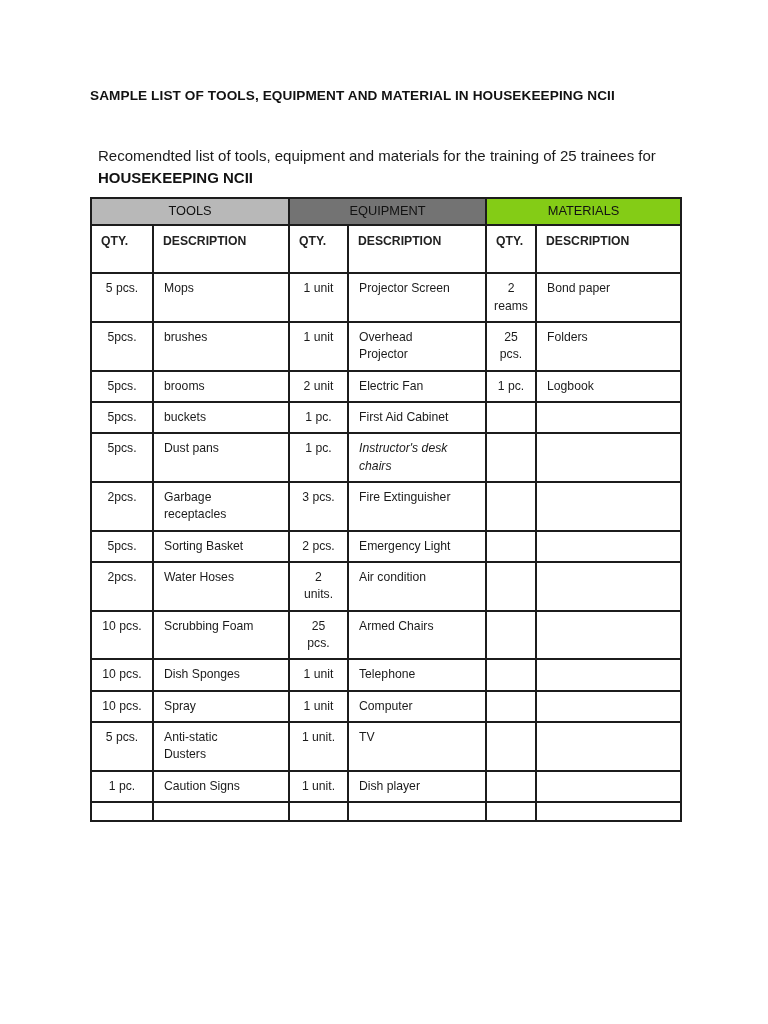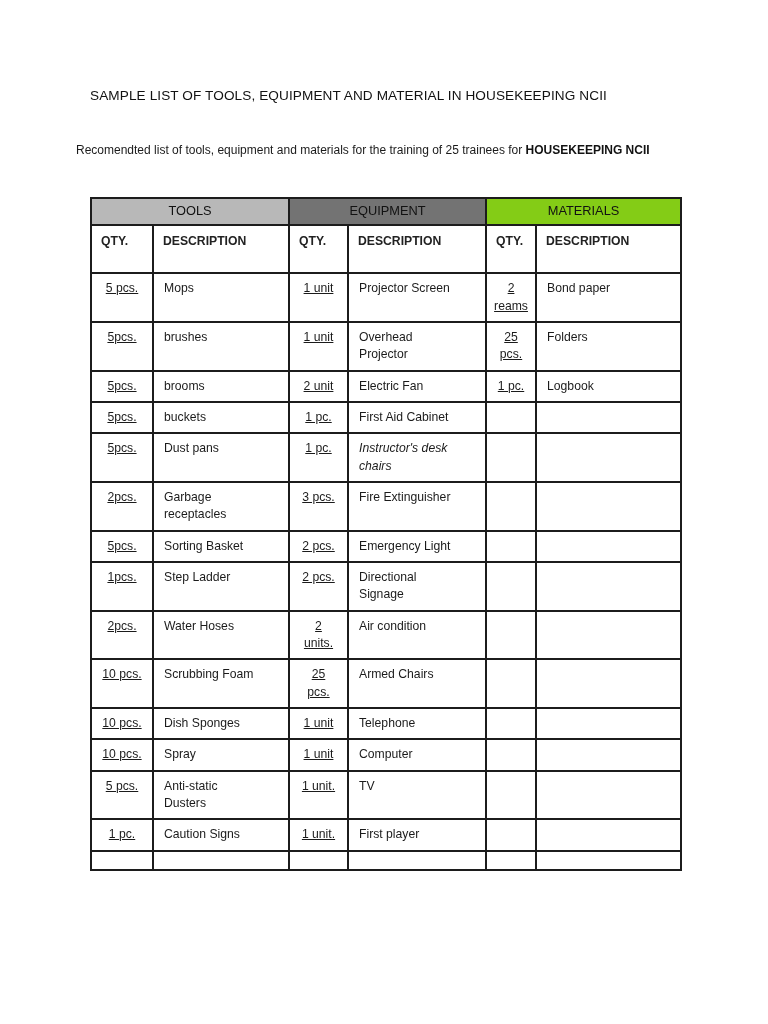--- a/index.html
+++ b/index.html
@@ -16,31 +16,31 @@
     height: 1024px;
     background: #ffffff;
     overflow: hidden;
   }
   .doc-title {
     position: absolute;
     left: 90px;
     top: 88px;
     width: 600px;
     font-size: 13.6px;
-    font-weight: normal;
+    font-weight: bold;
     letter-spacing: 0.1px;
     white-space: nowrap;
     color: #121212;
   }
   .doc-intro {
     position: absolute;
-    left: 76px;
+    left: 98px;
     top: 130px;
     width: 592px;
-    font-size: 12px;
+    font-size: 15px;
     line-height: 1.45;
     color: #1b1b1b;
   }
   .doc-intro b { color: #121212; }
 
   table.supplies {
     position: absolute;
     left: 90px;
     top: 197px;
     width: 590px;
@@ -69,21 +69,20 @@
     text-align: left;
     padding: 7px 4px 22px 9px;
     height: 30px;
     color: #222222;
   }
   td.qty {
     text-align: center;
     padding: 6px 3px;
     white-space: pre-line;
     height: 19px;
-    text-decoration: underline;
   }
   td.desc {
     text-align: left;
     padding: 6px 4px 6px 10px;
     white-space: pre-line;
     height: 19px;
     margin-left: 12px;
   }
   td.italic { font-style: italic; }
 </style>
@@ -176,29 +175,20 @@
         </tr>
         <tr>
           <td class="qty">5pcs.</td>
           <td class="desc">Sorting Basket</td>
           <td class="qty">2 pcs.</td>
           <td class="desc">Emergency Light</td>
           <td class="qty"></td>
           <td class="desc"></td>
         </tr>
         <tr>
-          <td class="qty">1pcs.</td>
-          <td class="desc">Step Ladder</td>
-          <td class="qty">2 pcs.</td>
-          <td class="desc">Directional
-Signage</td>
-          <td class="qty"></td>
-          <td class="desc"></td>
-        </tr>
-        <tr>
           <td class="qty">2pcs.</td>
           <td class="desc">Water Hoses</td>
           <td class="qty">2
 units.</td>
           <td class="desc">Air condition</td>
           <td class="qty"></td>
           <td class="desc"></td>
         </tr>
         <tr>
           <td class="qty">10 pcs.</td>
@@ -231,21 +221,21 @@
 Dusters</td>
           <td class="qty">1 unit.</td>
           <td class="desc">TV</td>
           <td class="qty"></td>
           <td class="desc"></td>
         </tr>
         <tr>
           <td class="qty">1 pc.</td>
           <td class="desc">Caution Signs</td>
           <td class="qty">1 unit.</td>
-          <td class="desc">First player</td>
+          <td class="desc">Dish player</td>
           <td class="qty"></td>
           <td class="desc"></td>
         </tr>
         <tr>
           <td class="qty"></td>
           <td class="desc"></td>
           <td class="qty"></td>
           <td class="desc"></td>
           <td class="qty"></td>
           <td class="desc"></td>

